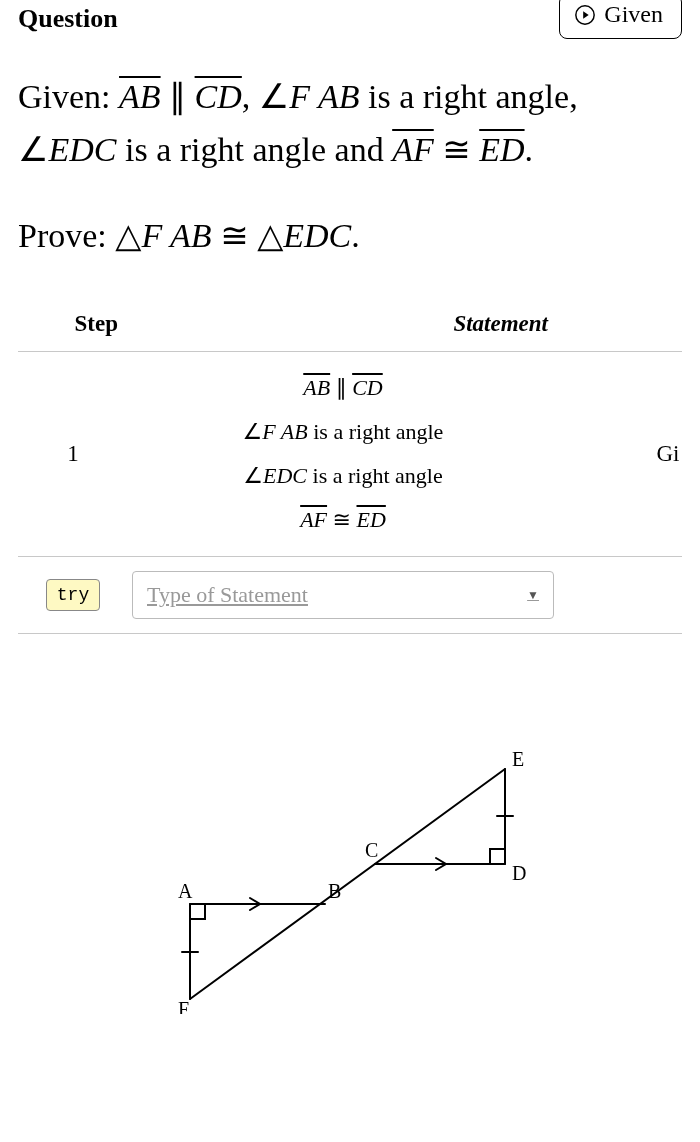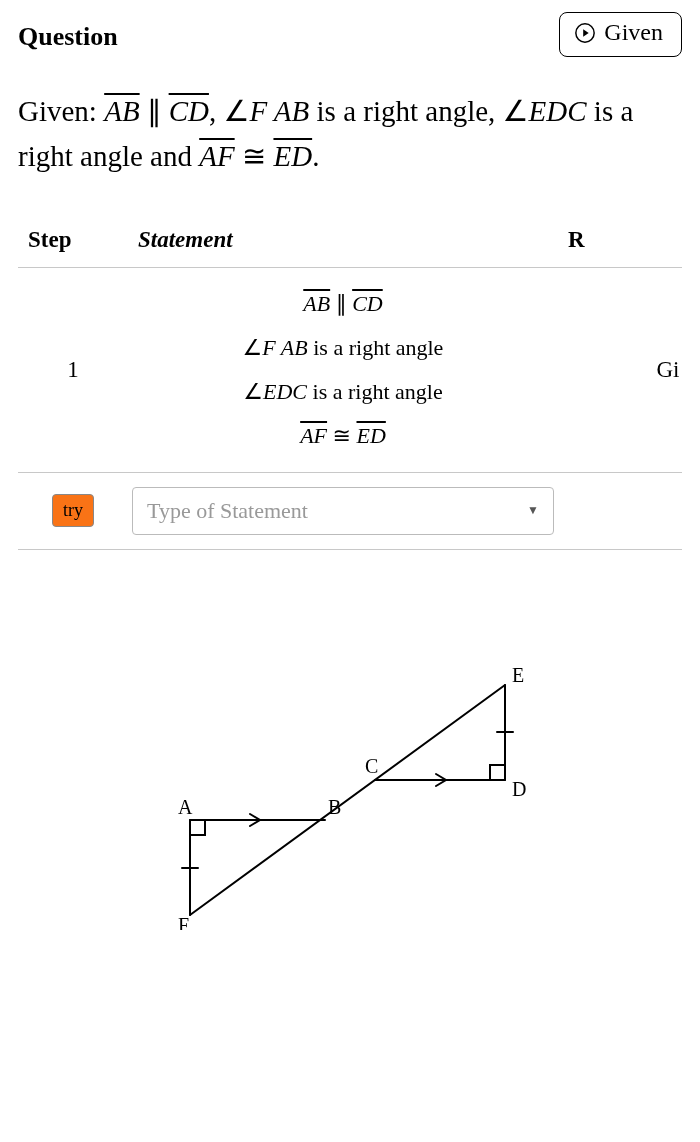--- a/index.html
+++ b/index.html
@@ -12,21 +12,21 @@
     width: 700px;
     overflow: hidden;
   }
   .page {
     padding: 0 18px;
   }
   .topbar {
     display: flex;
     justify-content: space-between;
     align-items: center;
-    padding-top: 18px;
+    padding-top: 0;
   }
   .q-label {
     font-weight: bold;
     font-size: 26px;
     position: relative;
     top: -4px;
   }
   .video-btn {
     border: 1.5px solid #000;
     border-radius: 8px;
@@ -34,21 +34,21 @@
     display: flex;
     align-items: center;
     gap: 8px;
     font-size: 24px;
     position: relative;
     top: -6px;
     cursor: pointer;
   }
   .video-btn svg { width: 22px; height: 22px; }
   .given-prove {
-    font-size: 29px;
+    font-size: 34px;
     line-height: 1.55;
     margin-top: 26px;
   }
   .given-prove .block { margin-bottom: 34px; }
   .overline {
     text-decoration: overline;
     text-decoration-thickness: 1.5px;
   }
   .math-it { font-style: italic; }
 
@@ -57,55 +57,56 @@
     overflow: hidden;
   }
   table.proof {
     border-collapse: collapse;
     width: 760px;
     font-size: 23px;
   }
   table.proof th {
     font-weight: bold;
     padding: 14px 10px;
-    text-align: left;
+    text-align: right;
     border-bottom: 1px solid #c8c8c8;
   }
   table.proof td {
     padding: 14px 10px;
     text-align: center;
     vertical-align: middle;
     border-bottom: 1px solid #c8c8c8;
   }
   .step-col { width: 110px; }
   .stmt-col { width: 430px; font-style: italic; }
   .reason-col { width: 220px; }
   .stmt-cell { font-size: 22px; line-height: 2.0; }
   .try-btn {
     border: 1px solid #888;
     border-radius: 4px;
     padding: 5px 10px;
     font-size: 18px;
-    font-family: Liberation Serif, serif;
-    background: #f97316;
+    font-family: Liberation Mono, monospace;
+    background: #fef9c3;
     cursor: pointer;
   }
   .type-select {
     border: 1px solid #bbb;
     border-radius: 4px;
     padding: 10px 14px;
     font-size: 22px;
     color: #999;
     font-family: Georgia, serif;
     display: flex;
     justify-content: space-between;
     align-items: center;
     width: 100%;
     text-align: left;
     cursor: pointer;
+    text-decoration: underline;
   }
   .row-try td {
     border-bottom: none;
     padding: 16px 8px;
   }
   .row-try .stmt-cell-td { padding-left: 4px; padding-right: 4px; }
 
   .figure {
     margin-top: 60px;
     text-align: center;
@@ -131,20 +132,25 @@
   <div class="given-prove">
     <div class="block">
       <span>Given: </span><span class="overline math-it">AB</span>
       ∥
       <span class="overline math-it">CD</span>,
       ∠<span class="math-it">F AB</span><span> is a right angle, </span>
       ∠<span class="math-it">EDC</span><span> is a right angle and </span>
       <span class="overline math-it">AF</span>
       ≅
       <span class="overline math-it">ED</span>.
+    </div>
+    <div class="block">
+      <span>Prove: </span>△<span class="math-it">F AB</span>
+      ≅
+      △<span class="math-it">EDC</span>.
     </div>
   </div>
 
   <div class="proof-wrap">
     <table class="proof">
       <thead>
         <tr>
           <th class="step-col">Step</th>
           <th class="stmt-col">Statement</th>
           <th class="reason-col">R</th>

